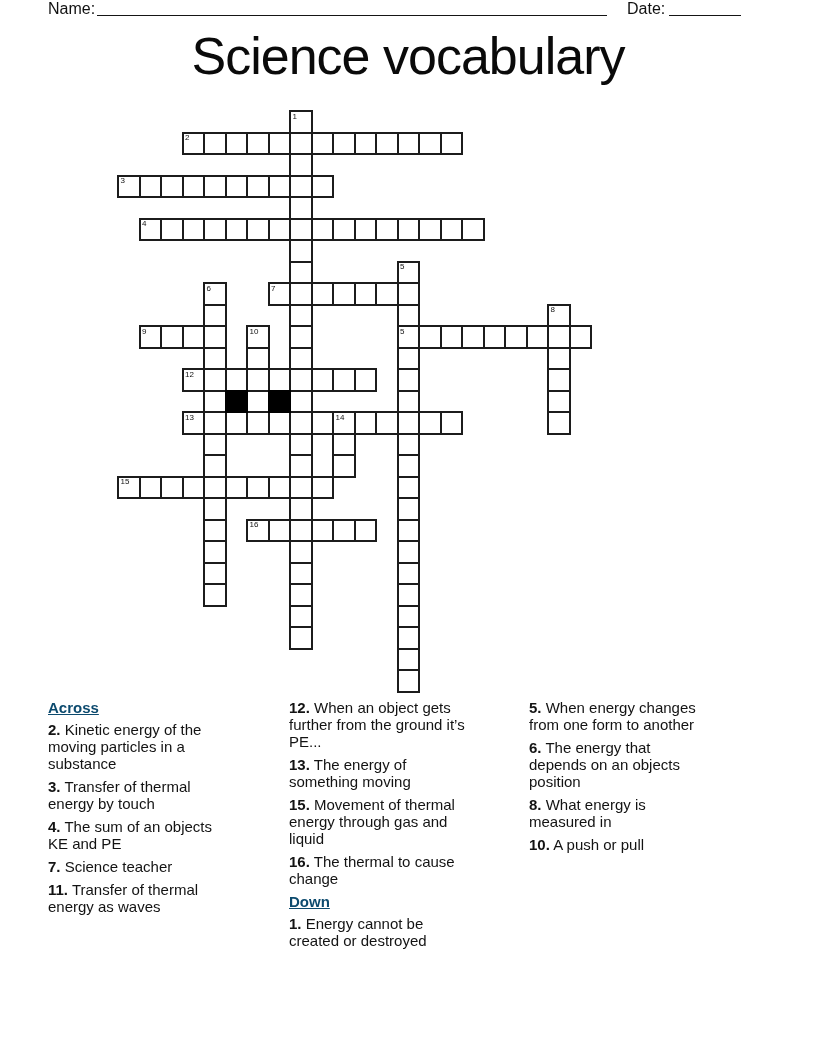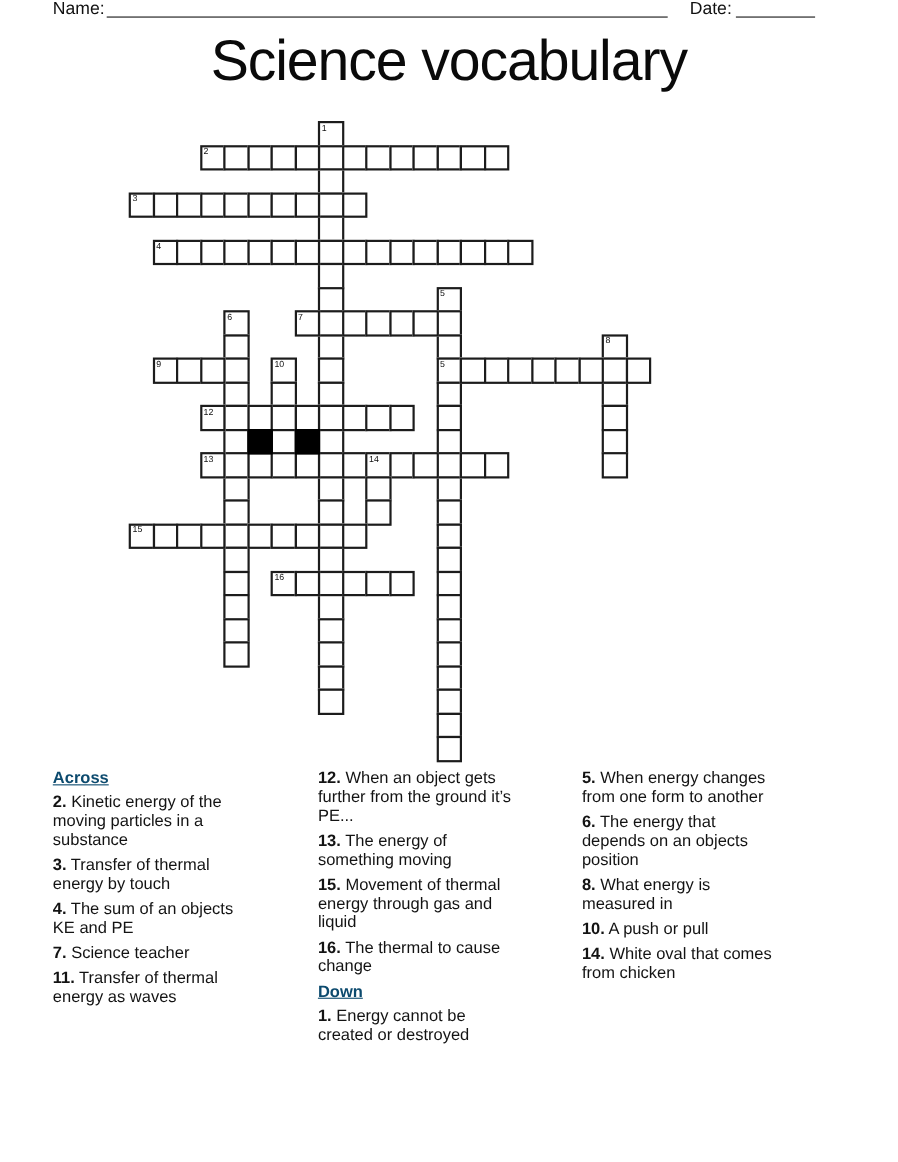--- a/index.html
+++ b/index.html
@@ -234,15 +234,14 @@
       <p class="clue"><b>15.</b><span> Movement of thermal energy through gas and liquid</span></p>
       <p class="clue"><b>16.</b><span> The thermal to cause change</span></p>
       <p class="clue-head"><span>Down</span></p>
       <p class="clue"><b>1.</b><span> Energy cannot be created or destroyed</span></p>
     </div>
   <div class="clue-col c3">
       <p class="clue"><b>5.</b><span> When energy changes from one form to another</span></p>
       <p class="clue"><b>6.</b><span> The energy that depends on an objects position</span></p>
       <p class="clue"><b>8.</b><span> What energy is measured in</span></p>
       <p class="clue"><b>10.</b><span> A push or pull</span></p>
-      <p class="clue"><b>14.</b><span> White oval that comes from chicken</span></p>
     </div>
 </div>
 
 </body></html>

